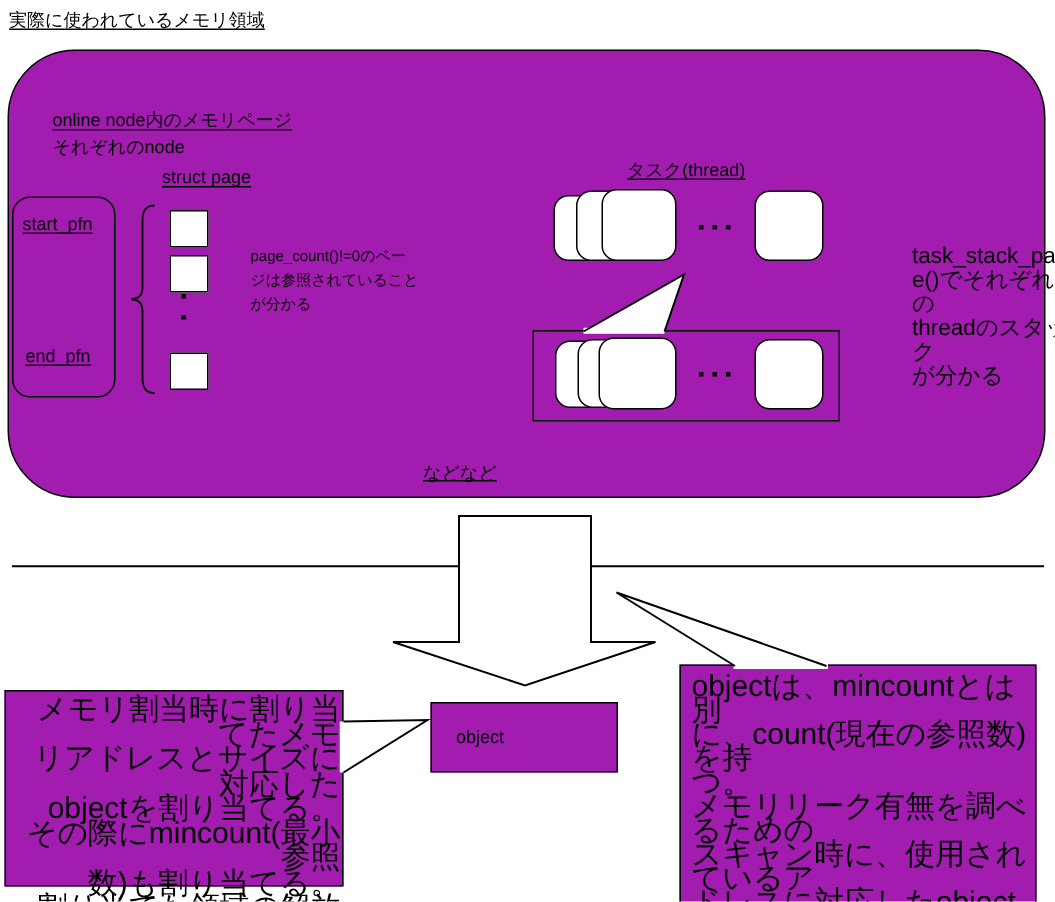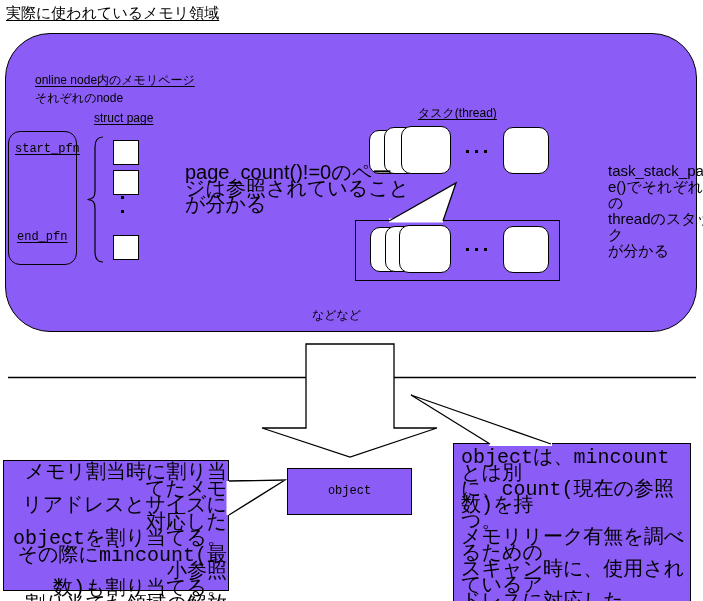--- a/index.html
+++ b/index.html
@@ -4,50 +4,50 @@
 <style>
   html,body{margin:0;padding:0;}
   body{
     position:relative;width:703px;height:601px;overflow:hidden;
     background:#ffffff;color:#000000;
     font-family:"Liberation Sans","DejaVu Sans",sans-serif;
   }
   .txt{position:absolute;font-size:12px;line-height:16px;white-space:nowrap;z-index:4;}
   .note{white-space:pre-line;}
   .ul{text-decoration:underline;text-underline-offset:2px;}
-  .box{position:absolute;border:1.5px solid #000;background:#8b5cf6;box-sizing:content-box;z-index:2;font-family:Liberation Mono, monospace;}
+  .box{position:absolute;border:1.5px solid #000;background:#a21caf;box-sizing:content-box;z-index:2;}
   .card{position:absolute;border:1.3px solid #000;border-radius:10px;background:#fff;z-index:3;}
   .sq{position:absolute;border:1.3px solid #000;background:#fff;z-index:3;}
   .dot{position:absolute;width:3px;height:3px;background:#000;z-index:3;}
   #overlay{position:absolute;left:0;top:0;z-index:5;pointer-events:none;}
   .callout-text{position:absolute;font-size:20px;line-height:16.5px;z-index:4;}
 </style>
 </head>
 <body>
 
-<div class="txt ul" style="left:6px;top:5px;font-size:15px;">実際に使われているメモリ領域</div>
+<div class="txt ul" style="left:6px;top:5px;font-size:12px;">実際に使われているメモリ領域</div>
 
 <div class="box" style="left:5px;top:33px;width:690px;height:297px;border-radius:45px;z-index:1;"></div>
 
 <div class="txt ul" style="left:35px;top:72px;">online node内のメモリページ</div>
 <div class="txt" style="left:35px;top:90px;">それぞれのnode</div>
-<div class="txt ul" style="left:94px;top:110px;text-align:right;">struct page</div>
+<div class="txt ul" style="left:108px;top:110px;text-align:right;">struct page</div>
 
 <div class="box" style="left:8px;top:131px;width:67px;height:132px;border-radius:12px;">
   <span class="txt ul" style="left:6px;top:9px;">start_pfn</span>
   <span class="txt ul" style="left:8px;top:97px;">end_pfn</span>
 </div>
 
 <div class="sq" style="left:113px;top:140px;width:24px;height:23px;"></div>
 <div class="sq" style="left:113px;top:170px;width:24px;height:23px;"></div>
 <div class="dot" style="left:121px;top:196px;"></div>
 <div class="dot" style="left:121px;top:210px;"></div>
 <div class="sq" style="left:113px;top:235px;width:24px;height:23px;"></div>
 
-<div class="txt note" style="left:185px;top:164px;font-size:20px;">page_count()!=0のペー
+<div class="txt note" style="left:167px;top:164px;font-size:10px;">page_count()!=0のペー
 ジは参照されていること
 が分かる</div>
 
 <div class="txt ul" style="left:418px;top:105px;">タスク(thread)</div>
 
 <div class="card" style="left:369px;top:130px;width:32px;height:42px;"></div>
 <div class="card" style="left:384px;top:127px;width:33px;height:45px;"></div>
 <div class="card" style="left:401px;top:126px;width:48px;height:46px;"></div>
 <div class="dot" style="left:466px;top:150px;"></div>
 <div class="dot" style="left:475px;top:150px;"></div>
@@ -61,24 +61,24 @@
 
 <div class="box" style="left:355px;top:220px;width:203px;height:59px;border-width:1.3px;"></div>
 <div class="card" style="left:370px;top:227px;width:32px;height:43px;"></div>
 <div class="card" style="left:385px;top:226px;width:33px;height:44px;"></div>
 <div class="card" style="left:399px;top:225px;width:50px;height:46px;"></div>
 <div class="dot" style="left:466px;top:248px;"></div>
 <div class="dot" style="left:475px;top:248px;"></div>
 <div class="dot" style="left:484px;top:248px;"></div>
 <div class="card" style="left:503px;top:226px;width:44px;height:45px;"></div>
 
-<div class="txt" style="left:312px;top:307px;">などなど</div>
+<div class="txt" style="left:282px;top:307px;text-decoration:underline;">などなど</div>
 
 <div class="box" style="left:287px;top:468px;width:123px;height:45px;border-width:1.4px;">
-  <span class="txt" style="left:0;top:14px;width:123px;text-align:center;">object</span>
+  <span class="txt" style="left:16px;top:14px;width:123px;text-align:left;">object</span>
 </div>
 
 <div class="box" style="left:3px;top:460px;width:224px;height:129px;text-align:right;">
   <div class="callout-text note" style="left:7px;top:4px;width:216px;">メモリ割当時に割り当てたメモ
 リアドレスとサイズに対応した
 objectを割り当てる。
 その際にmincount(最小参照
 数)も割り当てる。
 割り当てた領域の解放時
 に、objectもまた解放される。</div>

